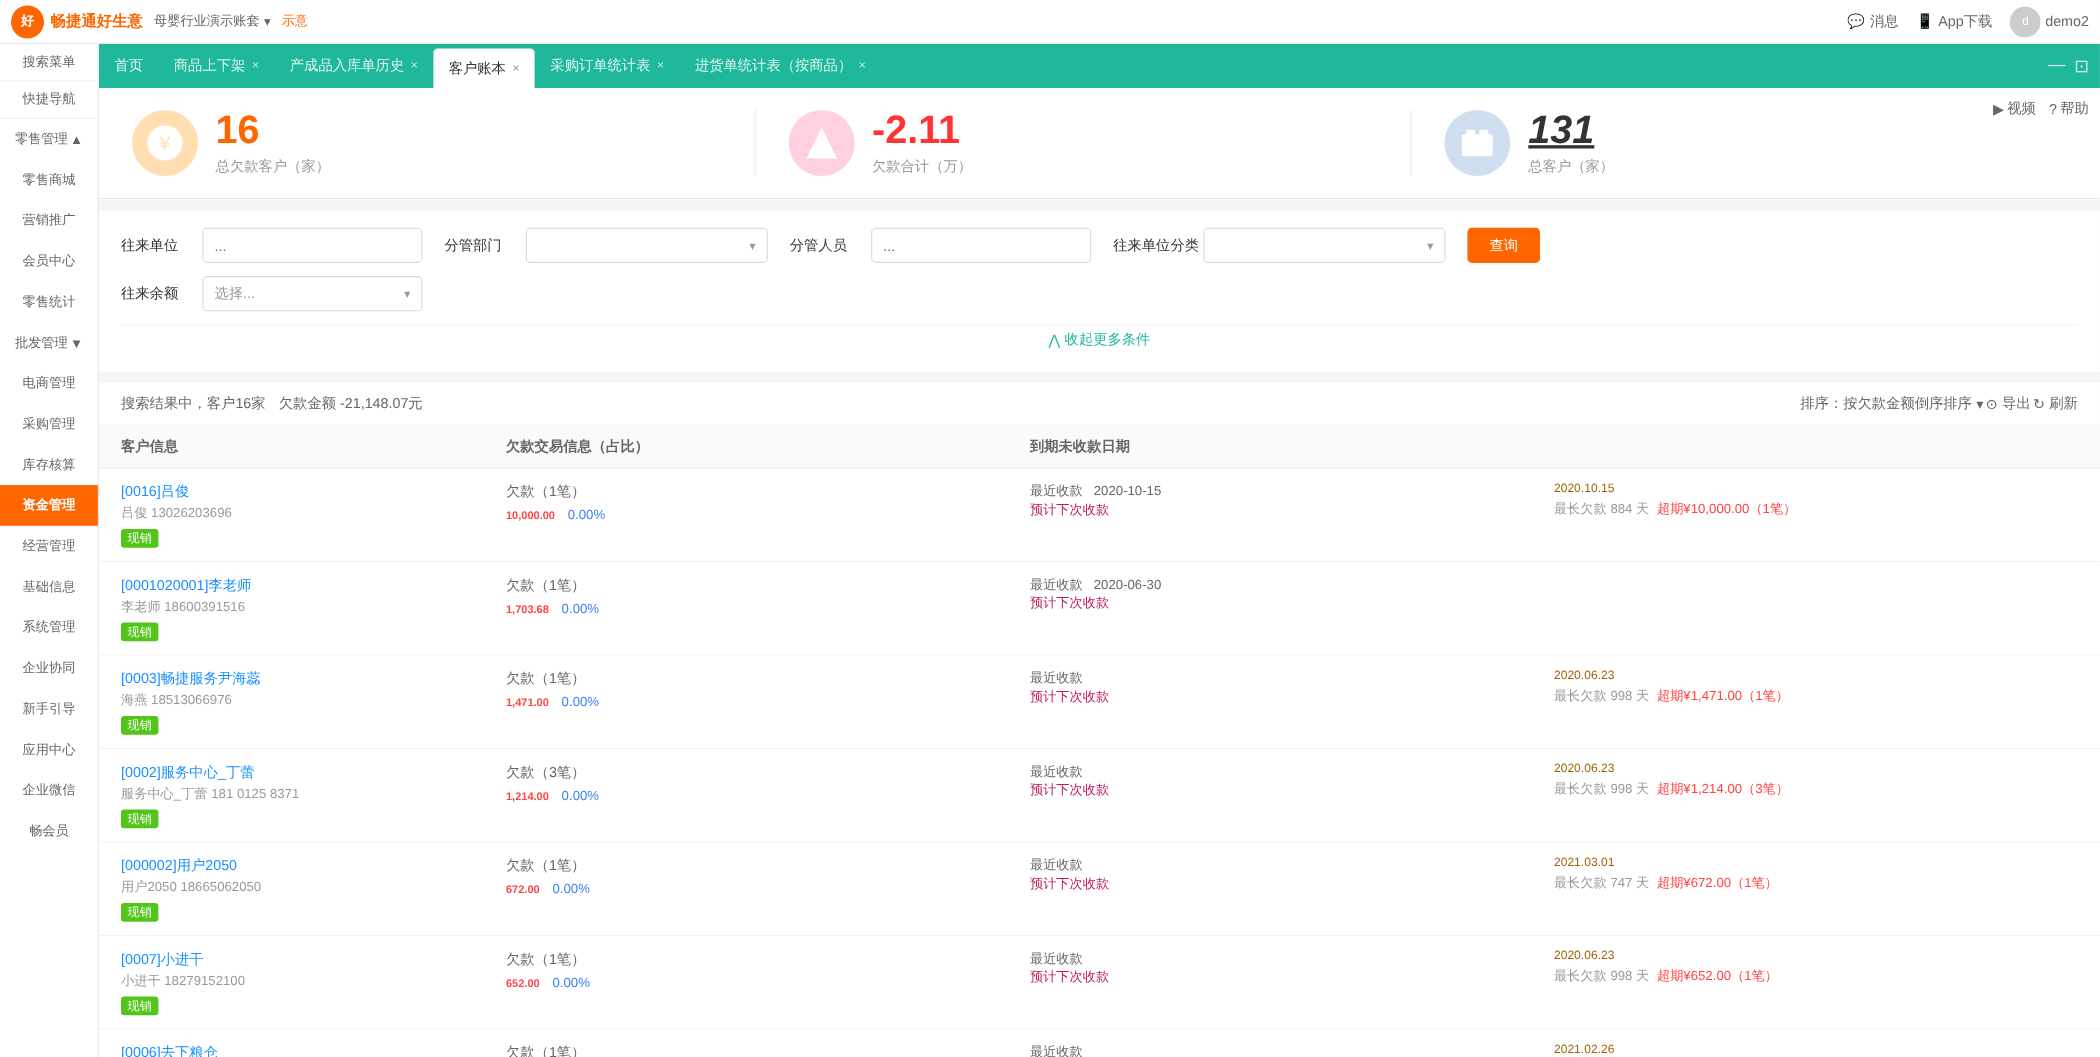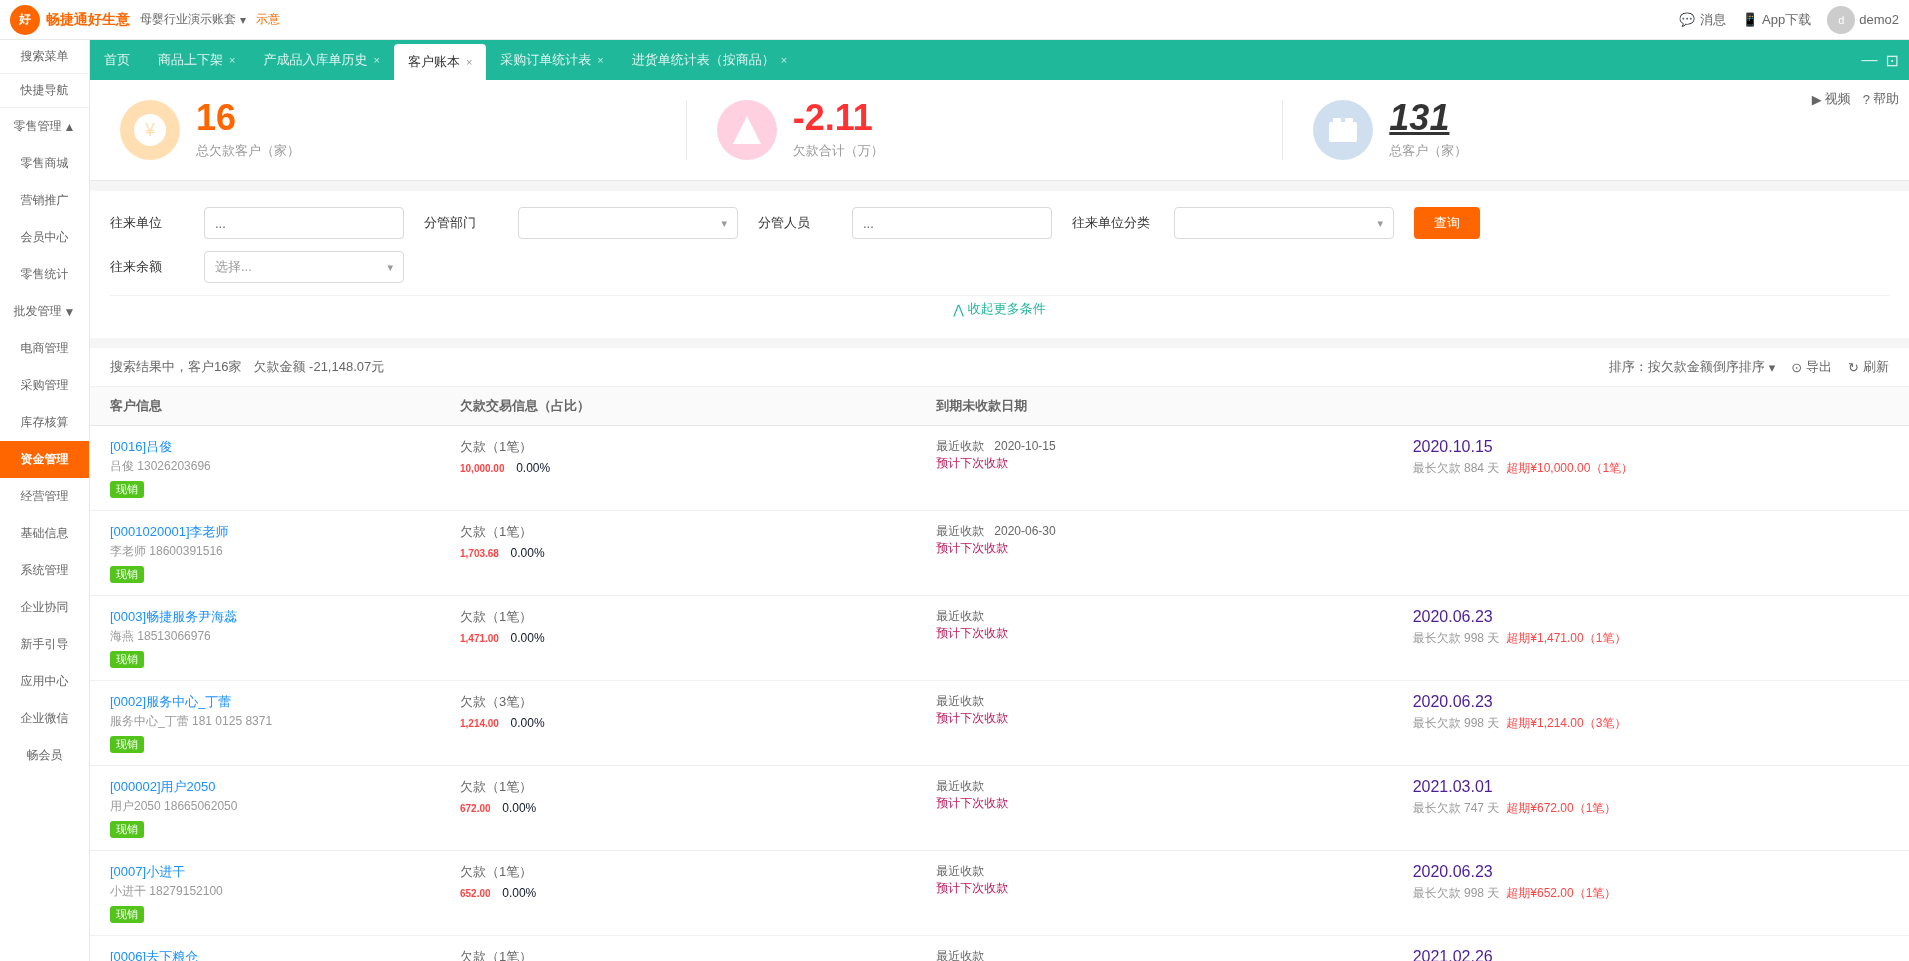--- a/index.html
+++ b/index.html
@@ -62,51 +62,51 @@
     .stat-number.black { color: #333; font-weight: 900; text-decoration: underline; font-style: italic; }
     .stat-label { font-size: 13px; color: #999; margin-top: 6px; }
 
     
     .stats-top-right { position: absolute; top: 10px; right: 10px; display: flex; gap: 12px; font-size: 13px; color: #666; }
     .stats-top-right span { cursor: pointer; display: flex; align-items: center; gap: 3px; }
 
     
     .filter-area { background: #fff; padding: 16px 20px; margin: 0 0 10px; }
     .filter-row { display: flex; align-items: center; gap: 20px; margin-bottom: 12px; flex-wrap: wrap; }
-    .filter-item { display: flex; align-items: center; gap: 24px; }
+    .filter-item { display: flex; align-items: center; gap: 4px; }
     .filter-label { font-size: 13px; color: #333; white-space: nowrap; min-width: 70px; }
     .filter-input { height: 32px; border: 1px solid #d9d9d9; border-radius: 4px; padding: 0 10px; font-size: 13px; width: 200px; display: flex; align-items: center; justify-content: space-between; cursor: pointer; color: #666; }
     .filter-select { height: 32px; border: 1px solid #d9d9d9; border-radius: 4px; padding: 0 10px; font-size: 13px; width: 200px; display: flex; align-items: center; justify-content: space-between; cursor: pointer; color: #999; background: #fff; }
     .chevron { font-size: 11px; color: #999; }
     .btn-query { background: #ff6600; color: white; border: none; border-radius: 4px; padding: 0 20px; height: 32px; font-size: 13px; cursor: pointer; white-space: nowrap; }
     .collapse-bar { text-align: center; padding: 4px 0; color: #1fb89b; font-size: 13px; cursor: pointer; border-top: 1px solid #f0f0f0; margin-top: 4px; }
     .collapse-bar span { display: flex; align-items: center; justify-content: center; gap: 4px; }
 
     
     .result-bar { background: #fff; padding: 10px 20px; display: flex; align-items: flex-end; justify-content: space-between; border-bottom: 1px solid #f0f0f0; font-size: 13px; color: #666; }
     .result-text { display: flex; gap: 12px; }
-    .result-actions { display: flex; align-items: center; gap: 16px; color: #666; }
+    .result-actions { display: flex; align-items: center; gap: 2px; color: #666; }
     .result-action-item { display: flex; align-items: center; gap: 4px; cursor: pointer; }
     .sort-select { display: flex; align-items: center; gap: 4px; cursor: pointer; color: #666; }
 
     
     .data-table { background: #fff; width: 100%; }
     .table-header { display: grid; grid-template-columns: 350px 1fr 1fr 1fr; padding: 10px 20px; background: #fafafa; border-bottom: 1px solid #e8e8e8; font-size: 13px; color: #666; font-weight: bold; }
     .table-row { display: grid; grid-template-columns: 350px 1fr 1fr 1fr; padding: 12px 20px; border-bottom: 1px solid #f0f0f0; background: #fff; align-items: start; }
     .customer-name { color: #1890ff; font-size: 13px; cursor: pointer; text-decoration: none; }
     .customer-sub { font-size: 12px; color: #999; margin: 2px 0; }
     .tag-green { display: inline-block; background: #52c41a; color: white; font-size: 11px; padding: 1px 6px; border-radius: 3px; margin-top: 4px; }
     .debt-amount { color: #ff4444; font-size: 10px; font-weight: bold; }
-    .debt-pct { color: #0f172a; font-size: 12px; margin-left: 8px; }
+    .debt-pct { color: #3b82f6; font-size: 12px; margin-left: 8px; }
     .debt-count { color: #666; font-size: 13px; margin-bottom: 4px; }
     .return-info { font-size: 12px; color: #666; }
     .return-date { font-size: 12px; color: #be185d; }
     .overdue-text { color: #ff4444; font-size: 12px; cursor: pointer; }
     .overdue-days { color: #999; font-size: 12px; }
-    .due-date { font-size: 16px; color: #4c1d95; margin-bottom: 4px; }
+    .due-date { font-size: 11px; color: #a16207; margin-bottom: 4px; }
 
     
     ::-webkit-scrollbar { width: 6px; height: 6px; }
     ::-webkit-scrollbar-track { background: #f1f1f1; }
     ::-webkit-scrollbar-thumb { background: #ccc; border-radius: 3px; }
   </style>
 </head>
 <body>
 
 <div class="app-wrapper">

